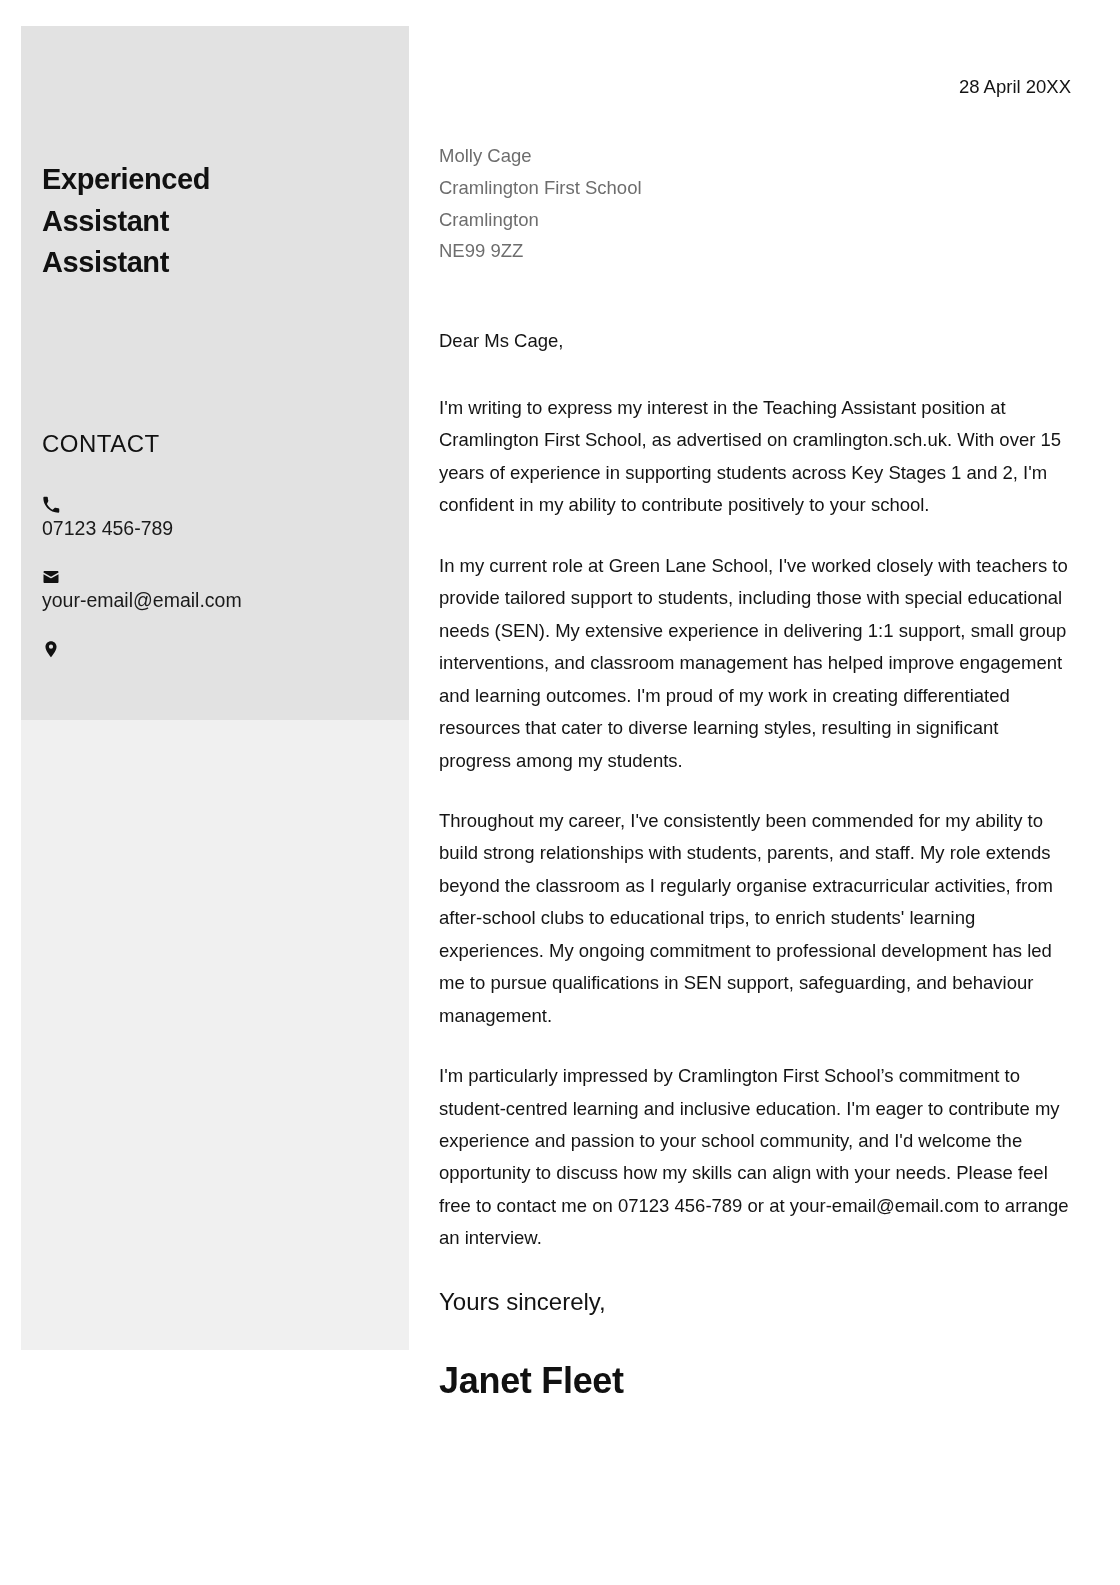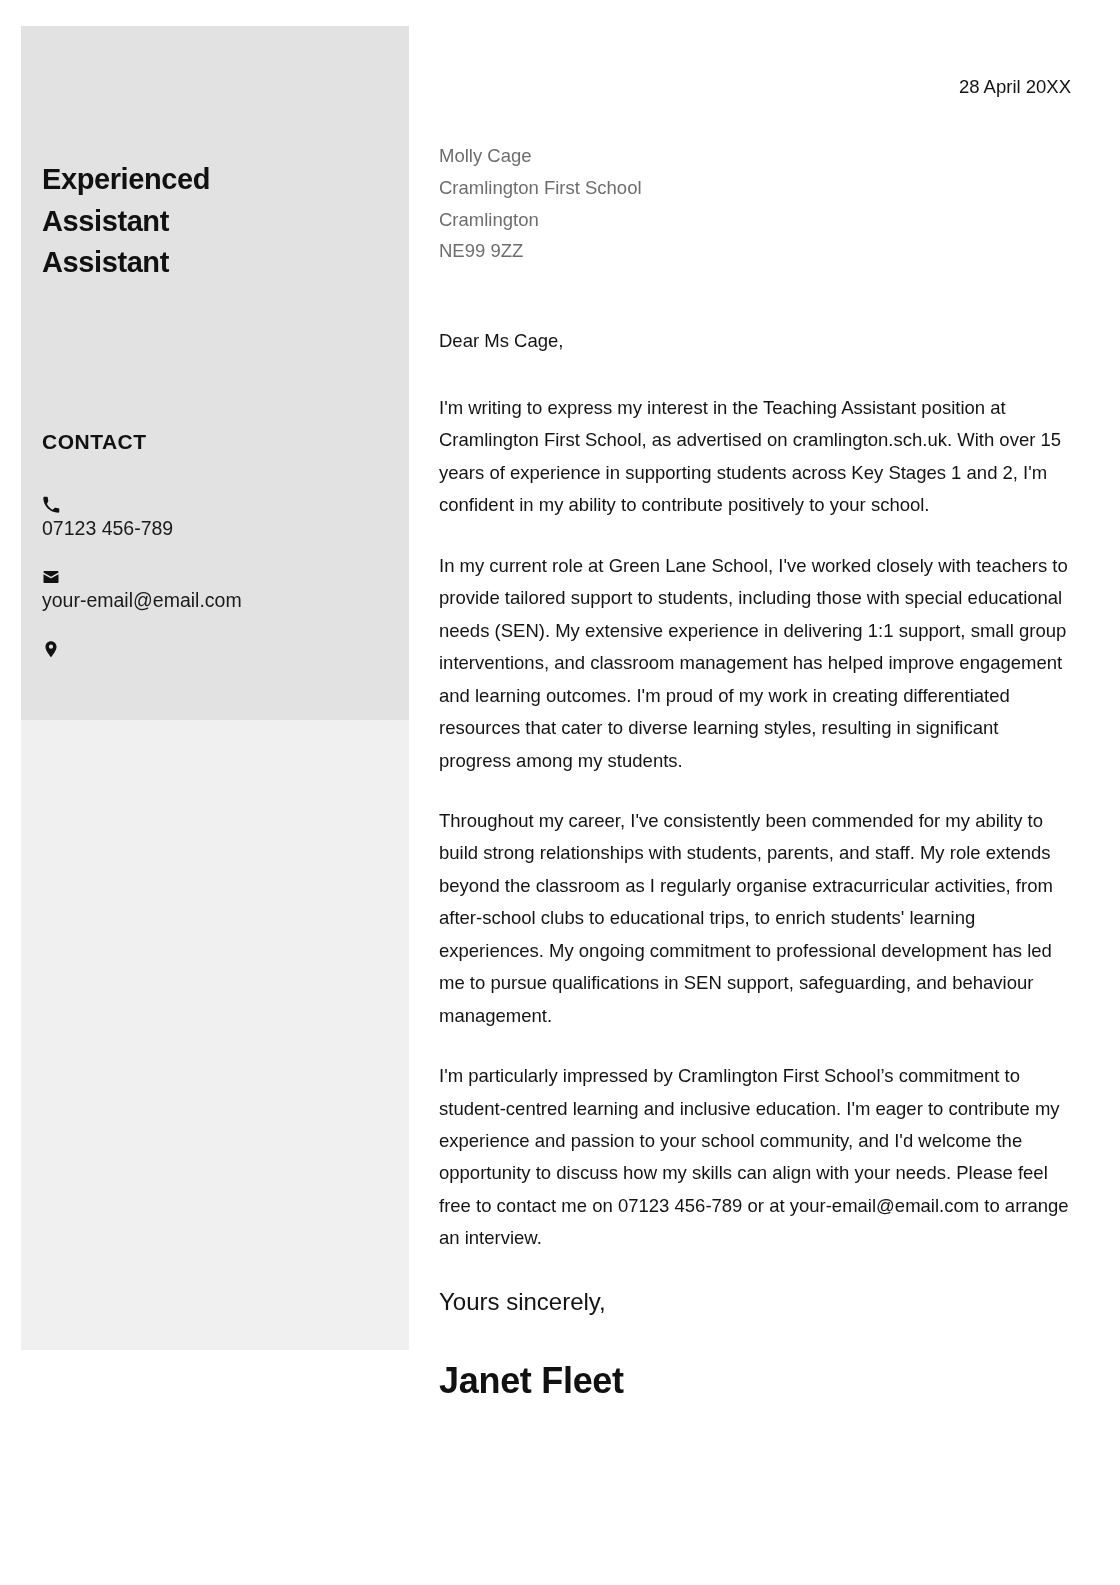--- a/index.html
+++ b/index.html
@@ -45,22 +45,22 @@
     font-weight: 700;
     letter-spacing: -0.4px;
     color: #111111;
   }
   #headline .hl-line { display: block; }
 
   #contact-heading {
     position: absolute;
     left: 21px;
     top: 404px;
-    font-size: 21px;
-    font-weight: 700;
+    font-size: 24px;
+    font-weight: 400;
     letter-spacing: 0.5px;
     color: #111111;
   }
 
   #contact-list {
     position: absolute;
     left: 21px;
     top: 466px;
     width: 340px;
   }

